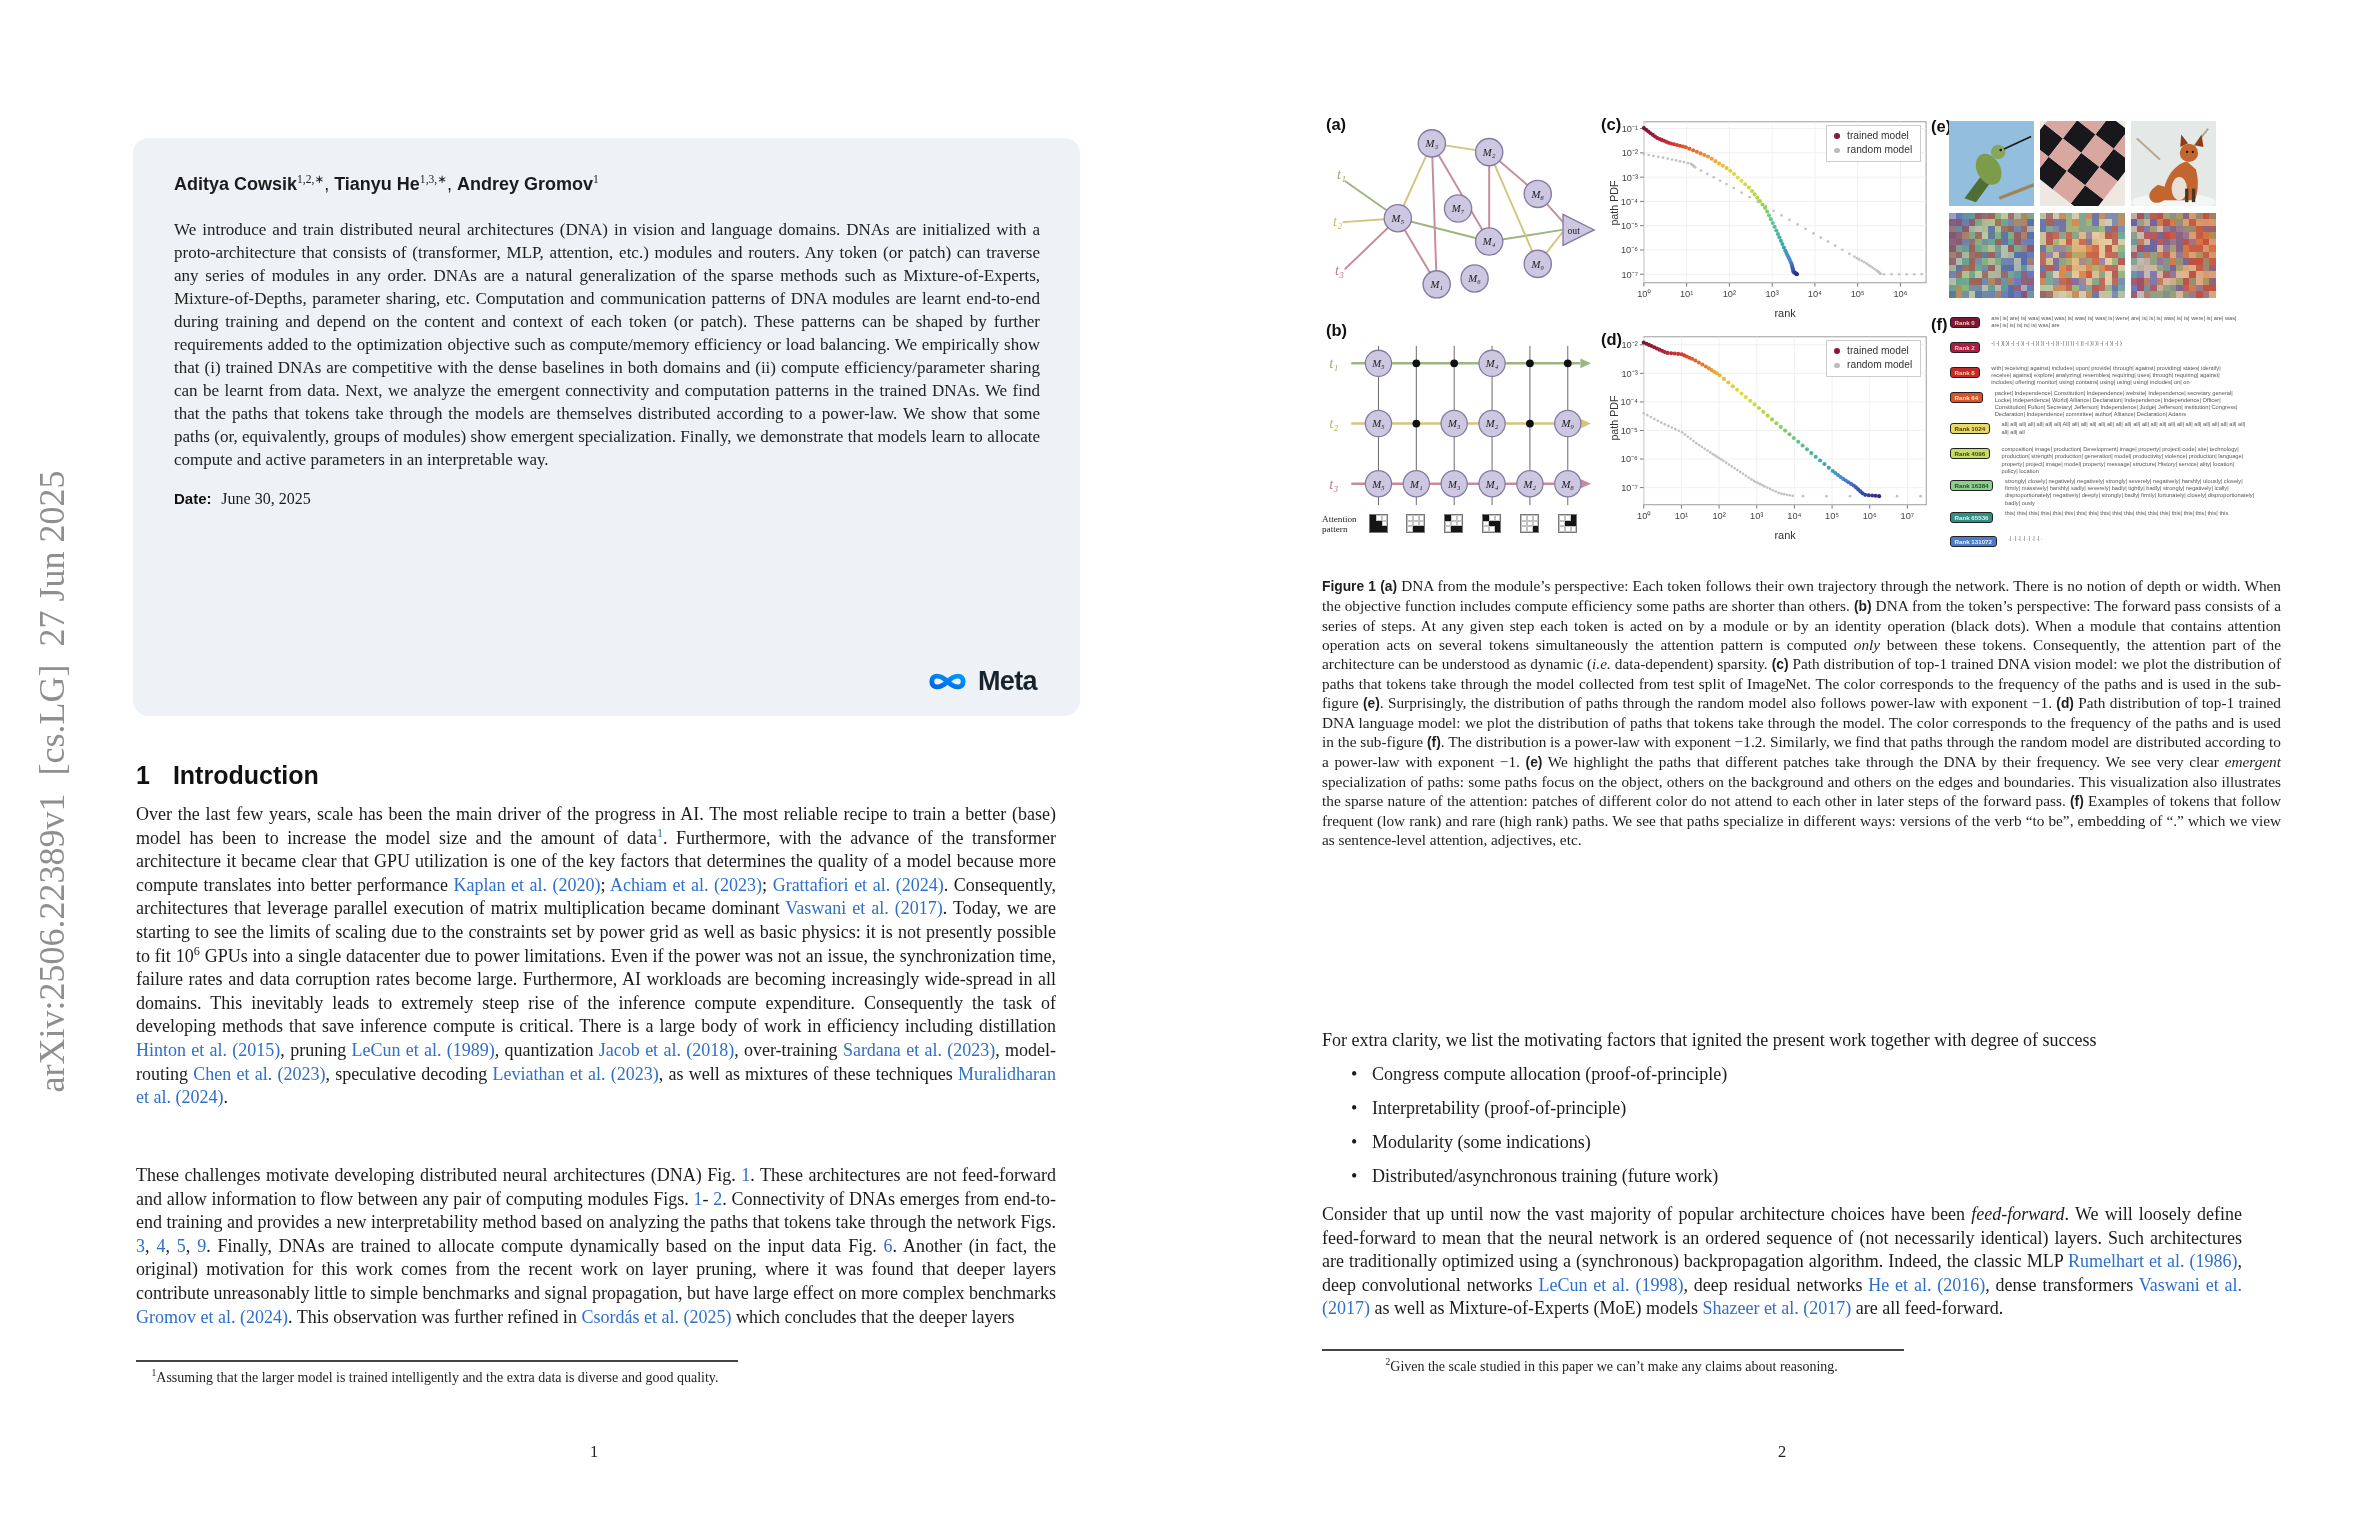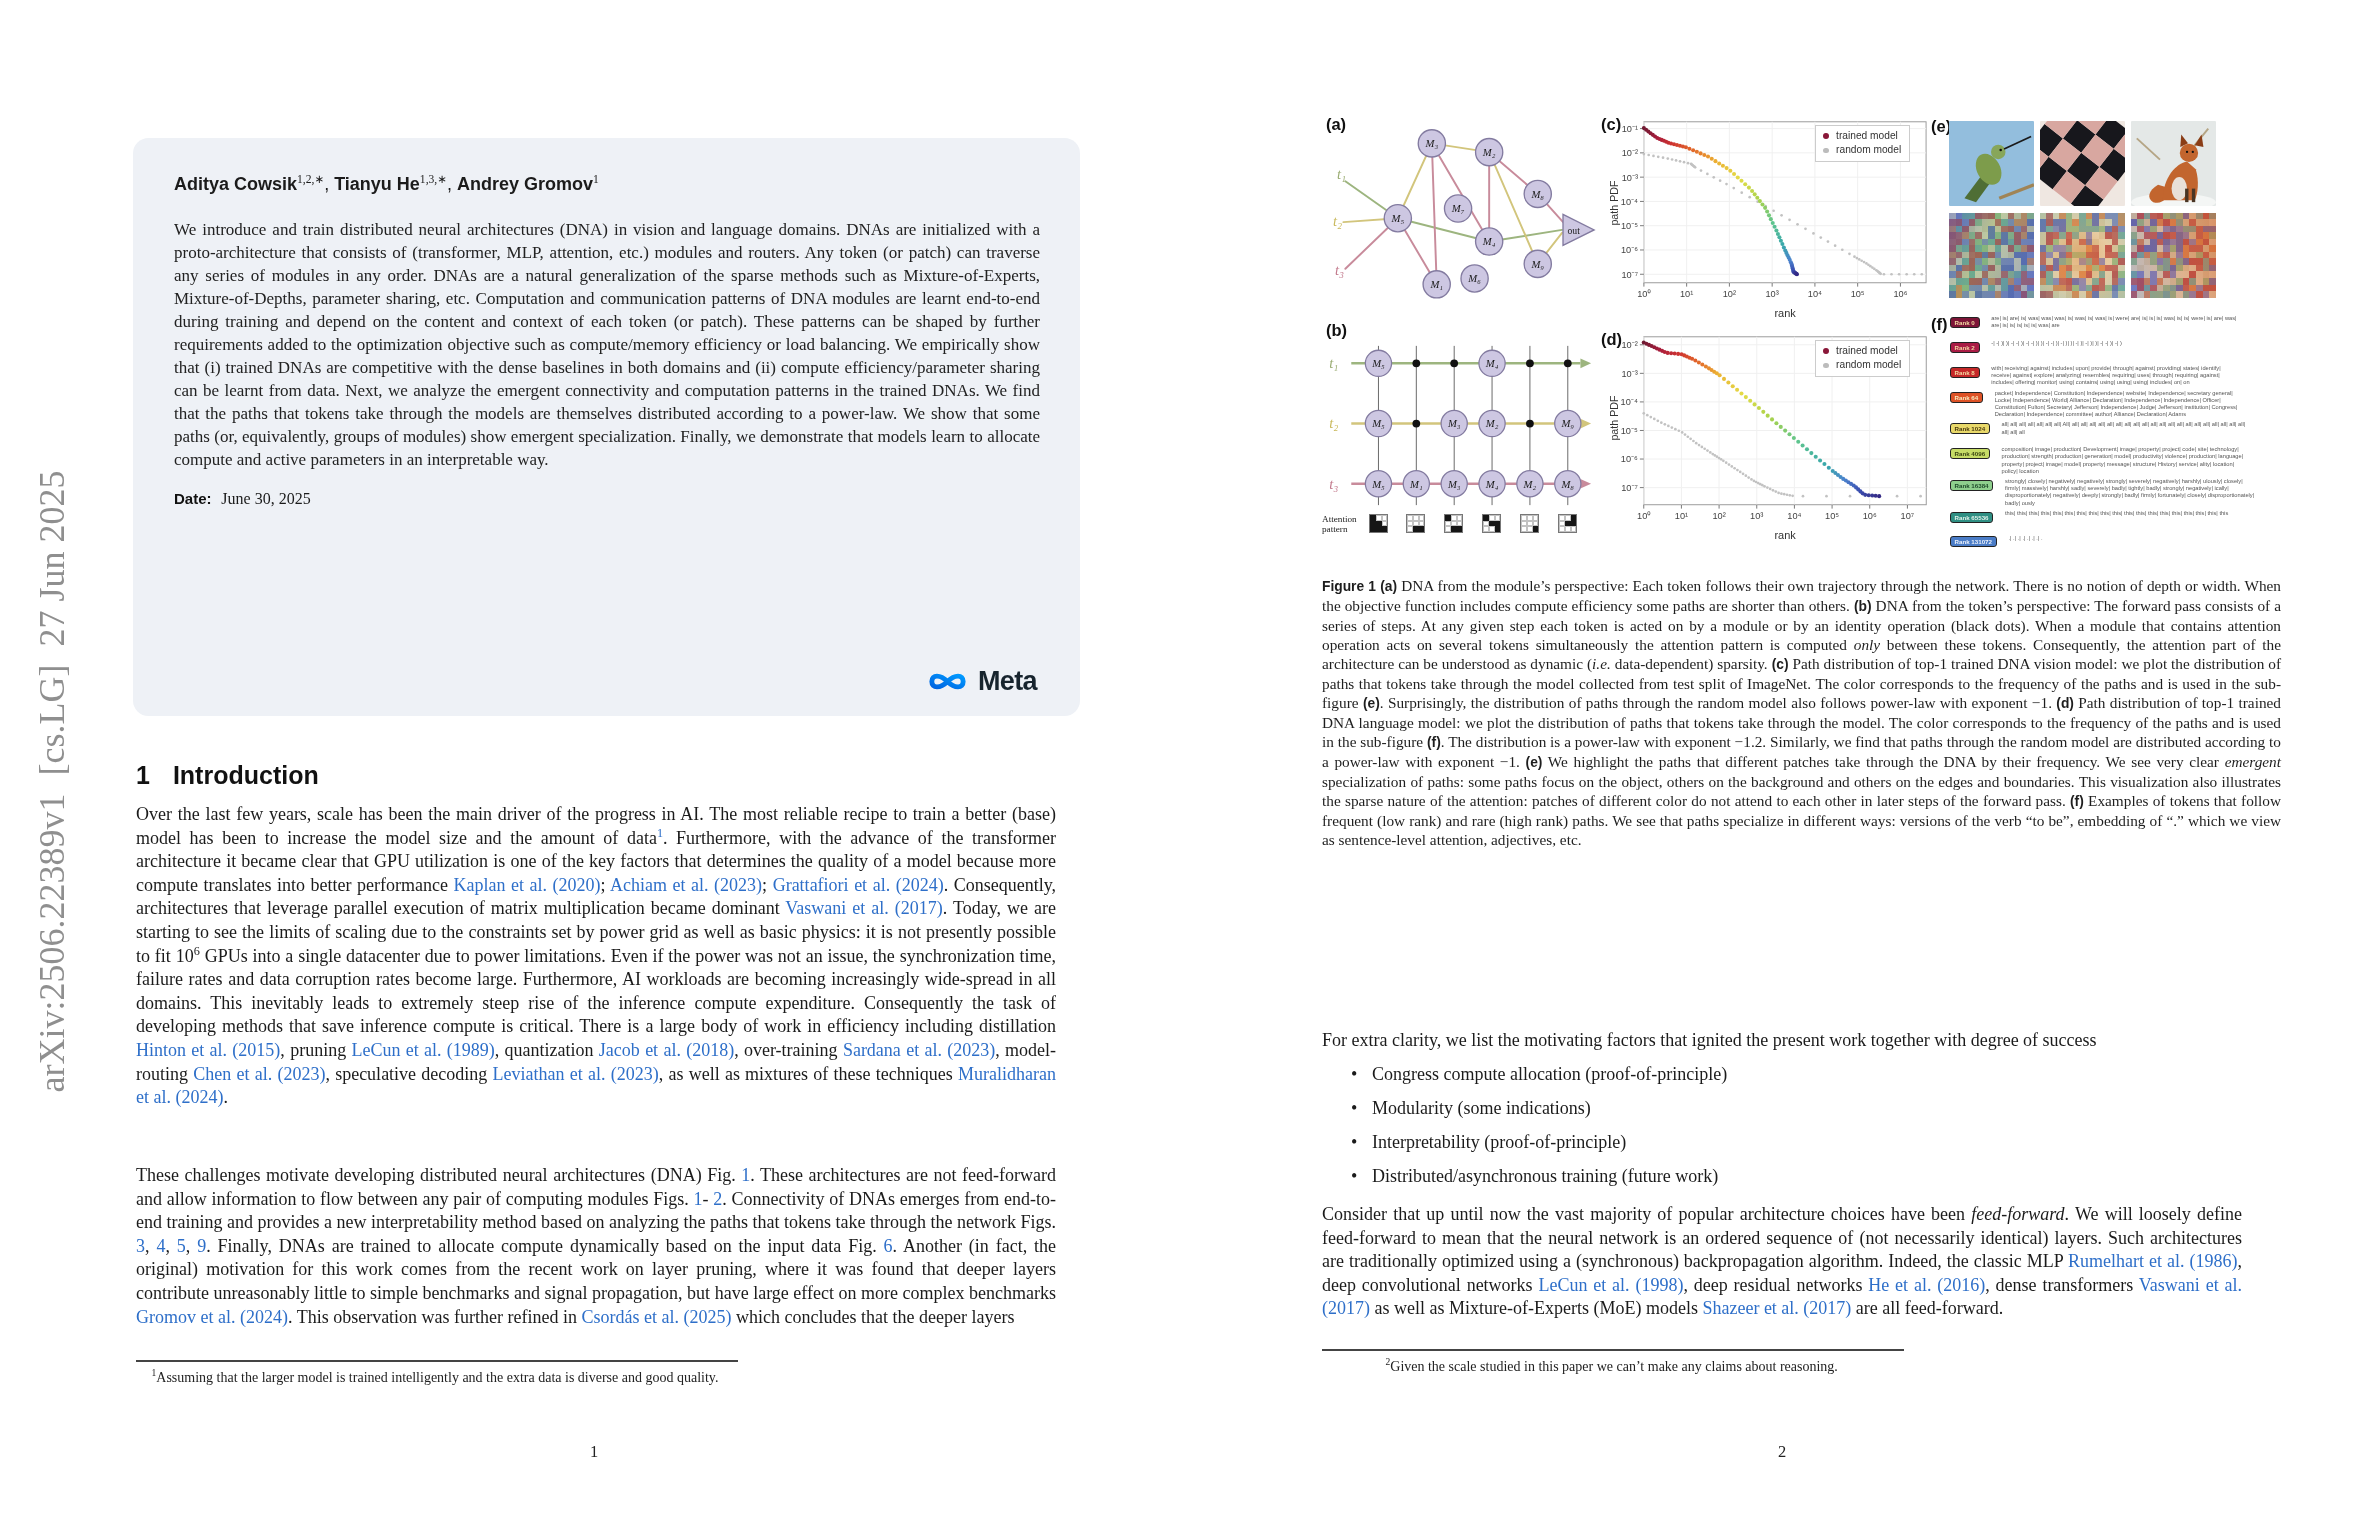--- a/index.html
+++ b/index.html
@@ -50,21 +50,21 @@
   .attrow{position:absolute;left:0;top:397px;width:277px;height:27px}
   .attlabel{position:absolute;left:0;top:1.9px;width:45px;font-size:9.2px;line-height:10.2px;color:#222}
   .mini{position:absolute;top:1.9px;display:grid;grid-template-columns:repeat(3,5.8px);grid-auto-rows:5.8px;border:1px solid #777;background:#fff}
   .mini i{display:block;border:0.5px solid #c2c2c2}
   .mini i.on{background:#151515;border-color:#151515}
 
   .plot{position:absolute;width:335px}
   .plot-c{left:279px;top:0}
   .plot-d{left:279px;top:215px}
   .plot .tick{font-family:"Liberation Sans",sans-serif;font-size:9.5px;fill:#444}
-  .legend{position:absolute;right:26px;top:9.7px;border:1px solid #ccc;background:#fff;padding:2.9px 7.8px;
+  .legend{position:absolute;right:15px;top:9.7px;border:1px solid #ccc;background:#fff;padding:2.9px 7.8px;
           font-family:"Liberation Sans",sans-serif;font-size:10.2px;color:#333;line-height:14.6px}
   .legend .ld{display:inline-block;width:5.8px;height:5.8px;border-radius:50%;margin-right:6.8px;vertical-align:middle}
   .xlab{position:absolute;left:43px;right:9.7px;text-align:center;font-family:"Liberation Sans",sans-serif;font-size:11px;color:#333}
   .ylab{position:absolute;left:-21.3px;top:82px;width:68px;text-align:center;transform:rotate(-90deg);
         font-family:"Liberation Sans",sans-serif;font-size:10.7px;color:#333}
 
   .tiles{position:absolute;left:627px;top:5.8px;display:grid;grid-template-columns:repeat(3,85px);gap:6.8px 5.8px}
   .tile{width:85px;height:85px;overflow:hidden;border-radius:1px}
   .mosaic{position:relative;width:85px;height:85px;display:grid;grid-template-columns:repeat(13,1fr);grid-auto-rows:1fr}
   .mosaic i{display:block}
@@ -1280,22 +1280,22 @@
           <span class="rankbadge" style="background: rgb(74, 124, 199); color: rgb(234, 240, 250);">Rank 131072</span>
           <span class="ranktokens">.| .| .| .| .| .| .| .</span>
         </div>
       </div>
   </div>
 
   <p class="caption"><span class="b">Figure 1  </span><span class="b">(a)</span><span> DNA from the module’s perspective: Each token follows their own trajectory through the network. There is no notion of depth or width. When the objective function includes compute efficiency some paths are shorter than others. </span><span class="b">(b)</span><span> DNA from the token’s perspective: The forward pass consists of a series of steps. At any given step each token is acted on by a module or by an identity operation (black dots). When a module that contains attention operation acts on several tokens simultaneously the attention pattern is computed </span><span class="i">only</span><span> between these tokens. Consequently, the attention part of the architecture can be understood as dynamic (</span><span class="i">i.e.</span><span> data-dependent) sparsity. </span><span class="b">(c)</span><span> Path distribution of top-1 trained DNA vision model: we plot the distribution of paths that tokens take through the model collected from test split of ImageNet. The color corresponds to the frequency of the paths and is used in the sub-figure </span><span class="b">(e)</span><span>. Surprisingly, the distribution of paths through the random model also follows power-law with exponent −1. </span><span class="b">(d)</span><span> Path distribution of top-1 trained DNA language model: we plot the distribution of paths that tokens take through the model. The color corresponds to the frequency of the paths and is used in the sub-figure </span><span class="b">(f)</span><span>. The distribution is a power-law with exponent −1.2. Similarly, we find that paths through the random model are distributed according to a power-law with exponent −1. </span><span class="b">(e)</span><span> We highlight the paths that different patches take through the DNA by their frequency. We see very clear </span><span class="i">emergent</span><span> specialization of paths: some paths focus on the object, others on the background and others on the edges and boundaries. This visualization also illustrates the sparse nature of the attention: patches of different color do not attend to each other in later steps of the forward pass. </span><span class="b">(f)</span><span> Examples of tokens that follow frequent (low rank) and rare (high rank) paths. We see that paths specialize in different ways: versions of the verb “to be”, embedding of “.” which we view as sentence-level attention, adjectives, etc.</span></p>
   <p class="bodypar p2b">For extra clarity, we list the motivating factors that ignited the present work together with degree of success</p>
   <ul class="bullets">
       <li>Congress compute allocation (proof-of-principle)</li>
+      <li>Interpretability (proof-of-principle)</li>
       <li>Modularity (some indications)</li>
-      <li>Interpretability (proof-of-principle)</li>
       <li>Distributed/asynchronous training (future work)</li>
     </ul>
   <p class="bodypar p2c"><span>Consider that up until now the vast majority of popular architecture choices have been </span><span class="i">feed-forward</span><span>. We will loosely define feed-forward to mean that the neural network is an ordered sequence of (not necessarily identical) layers. Such architectures are traditionally optimized using a (synchronous) backpropagation algorithm. Indeed, the classic MLP </span><span class="lnk">Rumelhart et al. (1986)</span><span>, deep convolutional networks </span><span class="lnk">LeCun et al. (1998)</span><span>, deep residual networks </span><span class="lnk">He et al. (2016)</span><span>, dense transformers </span><span class="lnk">Vaswani et al. (2017)</span><span> as well as Mixture-of-Experts (MoE) models </span><span class="lnk">Shazeer et al. (2017)</span><span> are all feed-forward.</span></p>
   <div class="frule" style="left:1322px;top:1349px;width:582px"></div>
   <p class="footnote" style="left:1370px;top:1359px"><sup>2</sup><span>Given the scale studied in this paper we can’t make any claims about reasoning.</span></p>
   <div class="pageno" style="left:1188px">2</div>
 
 </div>
 
 

